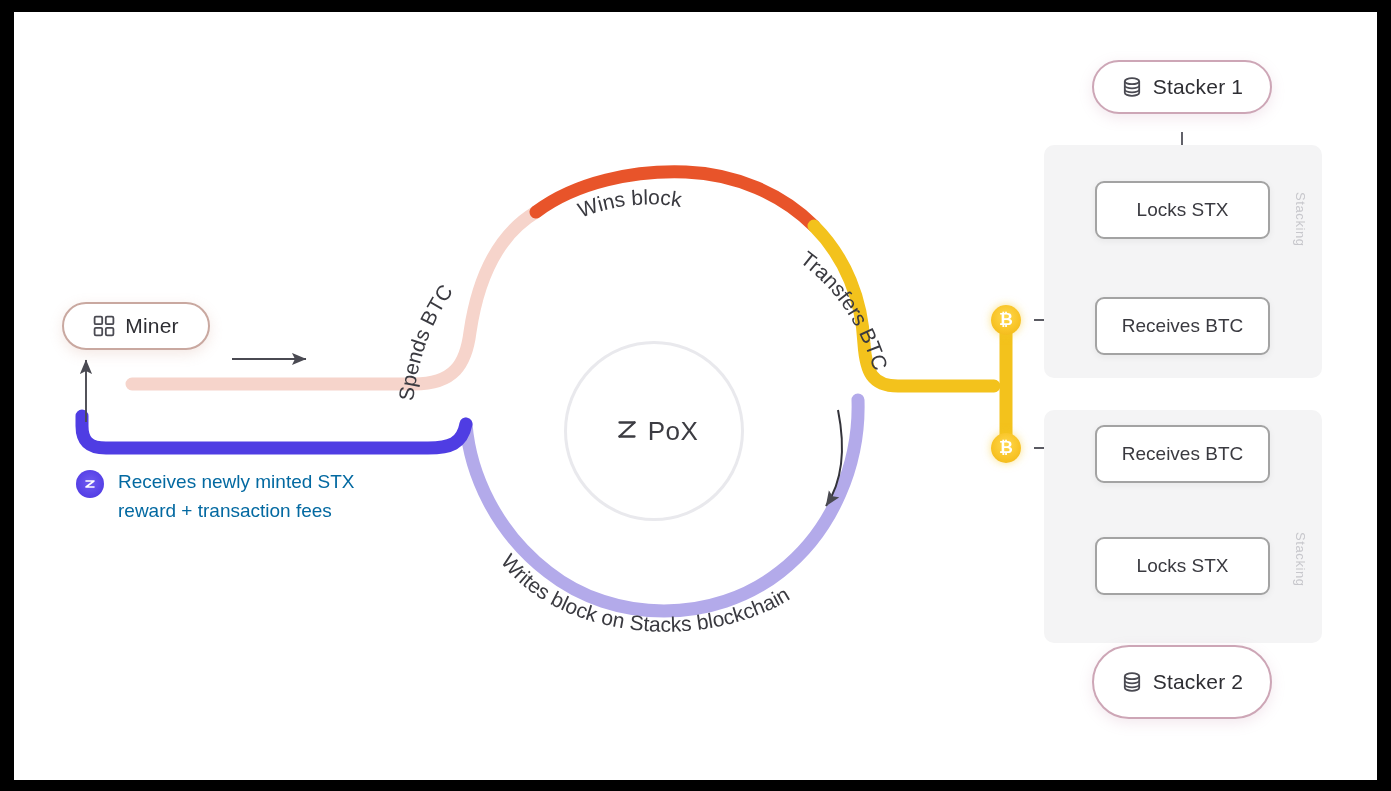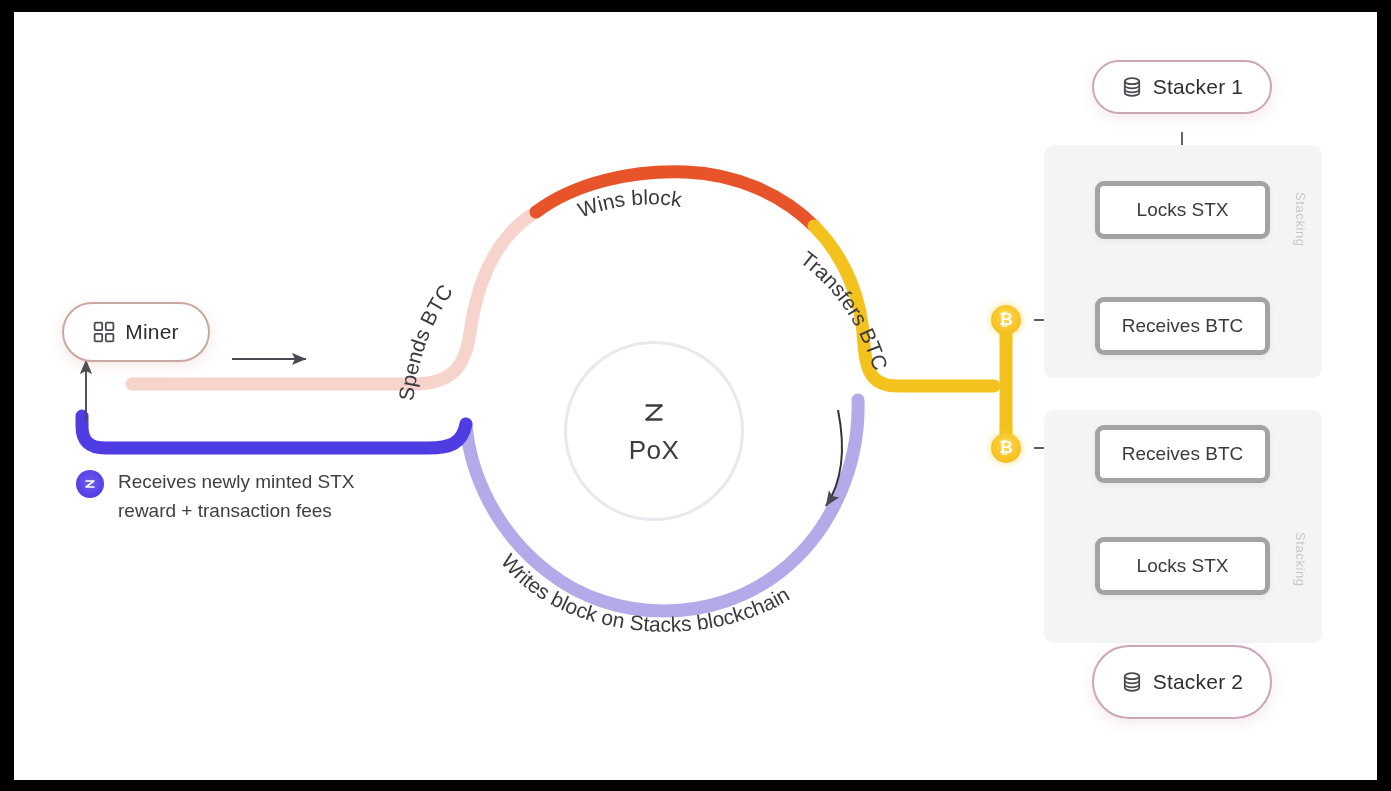--- a/index.html
+++ b/index.html
@@ -53,21 +53,21 @@
   .pill-label {
     font-size: 21px;
     color: #2e2e33;
     letter-spacing: .2px;
     white-space: nowrap;
   }
   #miner-pill {
     left: 48px;
     top: 290px;
     width: 148px;
-    height: 60px;
+    height: 48px;
     border: 2px solid #c9a8a0;
     box-shadow: 0 4px 14px rgba(200,140,120,.20);
   }
   #stacker1-pill {
     left: 1078px;
     top: 48px;
     width: 180px;
     height: 54px;
     border: 2px solid #cda6b6;
     box-shadow: 0 4px 14px rgba(190,130,160,.18);
@@ -107,21 +107,21 @@
   
   .step-box {
     position: absolute;
     box-sizing: border-box;
     display: flex;
     align-items: center;
     justify-content: center;
     width: 175px;
     height: 58px;
     background: #ffffff;
-    border: 5px solid #a3a3a3;
+    border: 2px solid #a3a3a3;
     border-radius: 9px;
     box-shadow: 0 2px 7px rgba(30,30,40,.06);
     z-index: 4;
   }
   .step-label {
     font-size: 19px;
     color: #3a3a40;
     white-space: nowrap;
   }
   #box-locks-1   { left: 1081px; top: 169px; }
@@ -133,21 +133,21 @@
   #pox-node {
     position: absolute;
     left: 550px;
     top: 329px;
     width: 174px;
     height: 174px;
     border-radius: 50%;
     border: 3px solid #e9e9ed;
     background: #ffffff;
     display: flex;
-    flex-direction: column;
+    flex-direction: row;
     align-items: center;
     justify-content: center;
     gap: 4px;
     z-index: 5;
   }
   #pox-label {
     font-size: 26px;
     color: #3c3c42;
     letter-spacing: .5px;
   }
@@ -169,21 +169,21 @@
     border-radius: 50%;
     background: radial-gradient(circle at 50% 45%, #6f5cf0 0%, #5a45e8 55%, #4a35de 100%);
     display: flex;
     align-items: center;
     justify-content: center;
     margin-top: 3px;
   }
   #legend-text {
     font-size: 19px;
     line-height: 29px;
-    color: #404040;
+    color: #0369a1;
     max-width: 290px;
   }
 
   
   .btc-coin {
     position: absolute;
     width: 30px;
     height: 30px;
     border-radius: 50%;
     background: radial-gradient(circle at 50% 40%, #ffd84d 0%, #f8c325 60%, #eeb415 100%);

